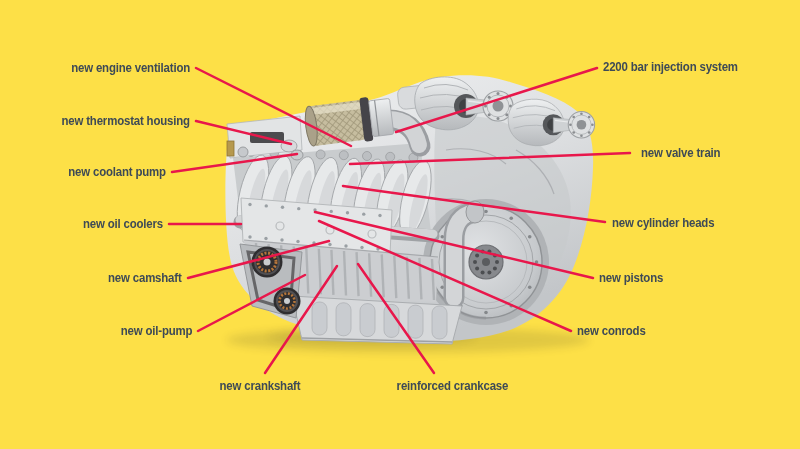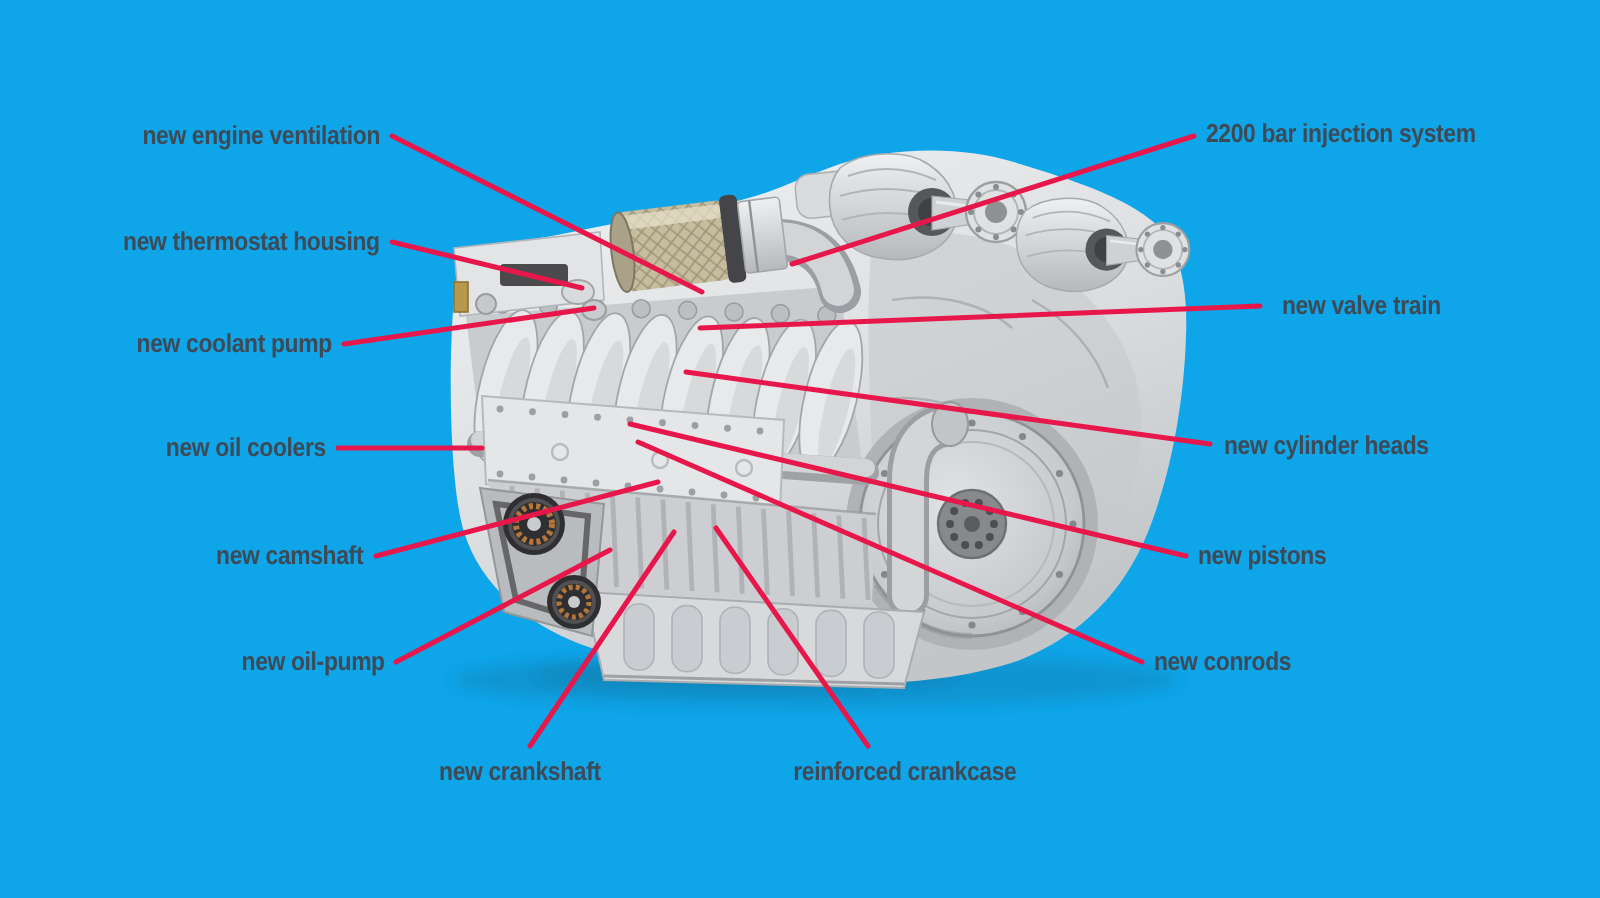--- a/index.html
+++ b/index.html
@@ -28,21 +28,21 @@
   #lbl-reinforced-crankcase{left:389px;top:379px;}
   #lbl-injection-system{left:603px;top:60px;}
   #lbl-valve-train{left:641px;top:146px;}
   #lbl-cylinder-heads{left:612px;top:216px;}
   #lbl-pistons{left:599px;top:271px;}
   #lbl-conrods{left:577px;top:324px;}
 </style>
 </head>
 <body>
 
-<div id="stage" style="--accent: #E8174B; --label: #3E4A56; background: #0ea5e9;">
+<div id="stage" style="--accent: #E8174B; --label: #3E4A56; background: #fde047;">
 
   <svg id="engine-svg" width="800" height="449" viewBox="0 0 800 449">
     <defs>
       <linearGradient id="bodyGrad" x1="0" y1="0" x2="0.55" y2="1">
         <stop offset="0" stop-color="#f1f2f3"></stop>
         <stop offset="0.55" stop-color="#dddfe1"></stop>
         <stop offset="1" stop-color="#c3c6c9"></stop>
       </linearGradient>
       <linearGradient id="metalGrad" x1="0" y1="0" x2="0" y2="1">
         <stop offset="0" stop-color="#eef0f1"></stop>

